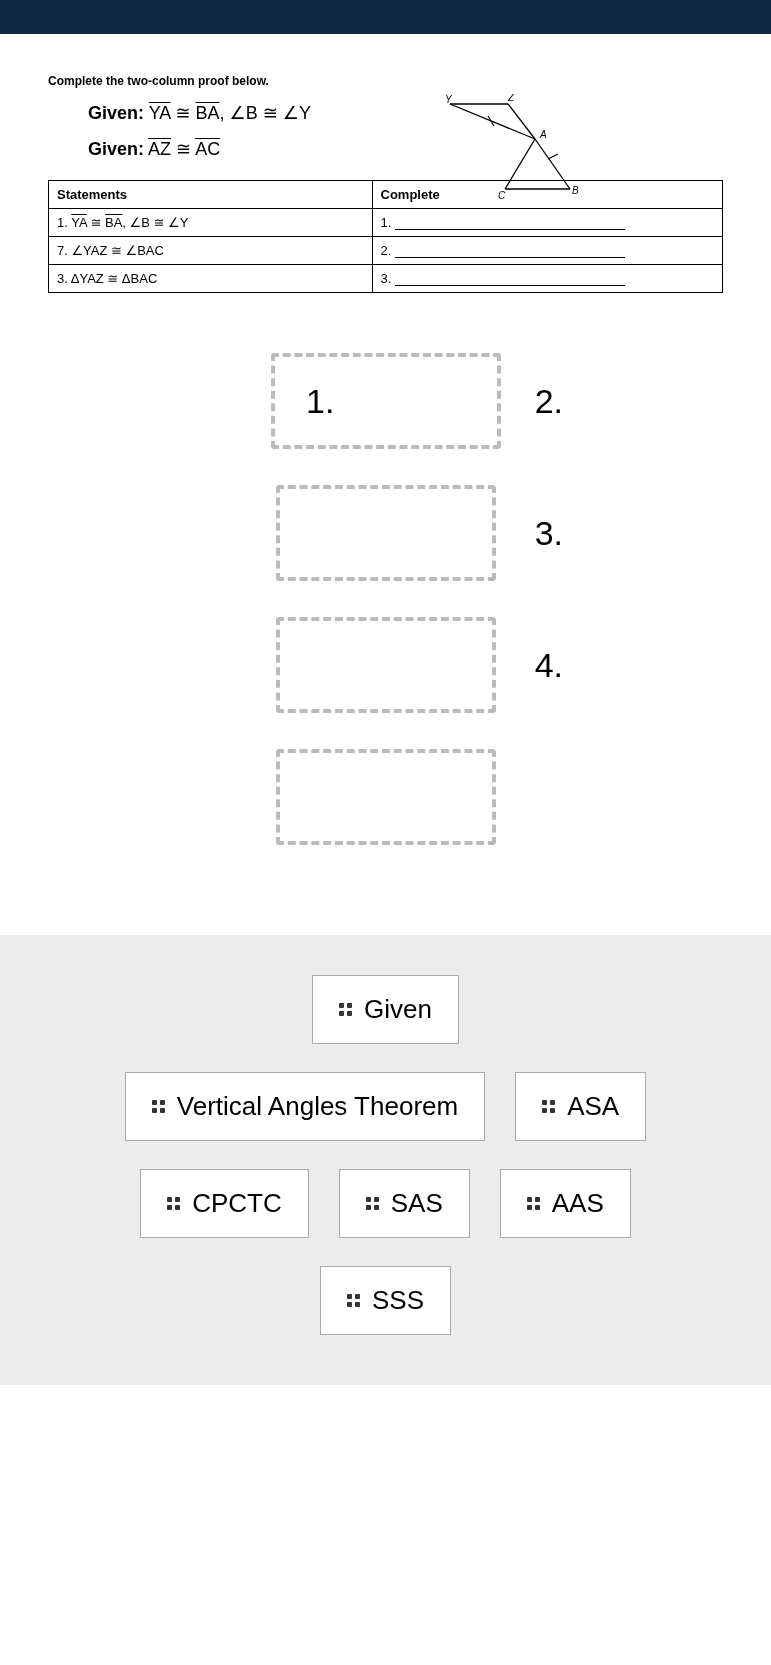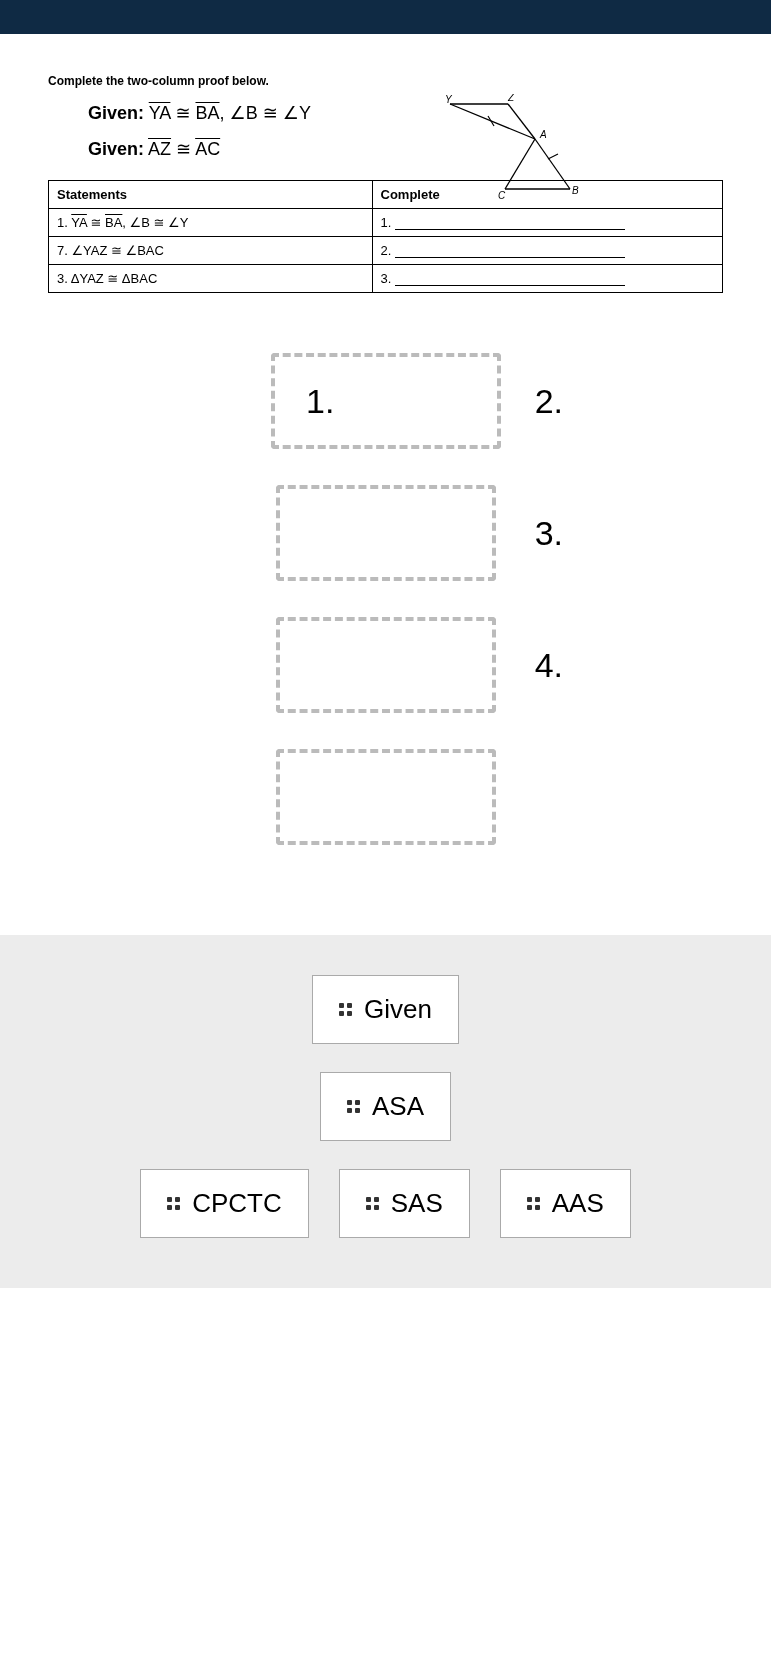--- a/index.html
+++ b/index.html
@@ -123,20 +123,29 @@
     </div>
   </div>
   <div class="choice-row">
     <div class="choice">
       <span class="grip">
           <span></span>
           <span></span>
           <span></span>
           <span></span>
         </span>
+      <span>Vertical Angles Theorem</span>
+    </div>
+    <div class="choice">
+      <span class="grip">
+          <span></span>
+          <span></span>
+          <span></span>
+          <span></span>
+        </span>
       <span>ASA</span>
     </div>
   </div>
   <div class="choice-row">
     <div class="choice">
       <span class="grip">
           <span></span>
           <span></span>
           <span></span>
           <span></span>
@@ -155,13 +164,24 @@
     <div class="choice">
       <span class="grip">
           <span></span>
           <span></span>
           <span></span>
           <span></span>
         </span>
       <span>AAS</span>
     </div>
   </div>
+  <div class="choice-row">
+    <div class="choice">
+      <span class="grip">
+          <span></span>
+          <span></span>
+          <span></span>
+          <span></span>
+        </span>
+      <span>SSS</span>
+    </div>
+  </div>
 </div>
 
 </body></html>

